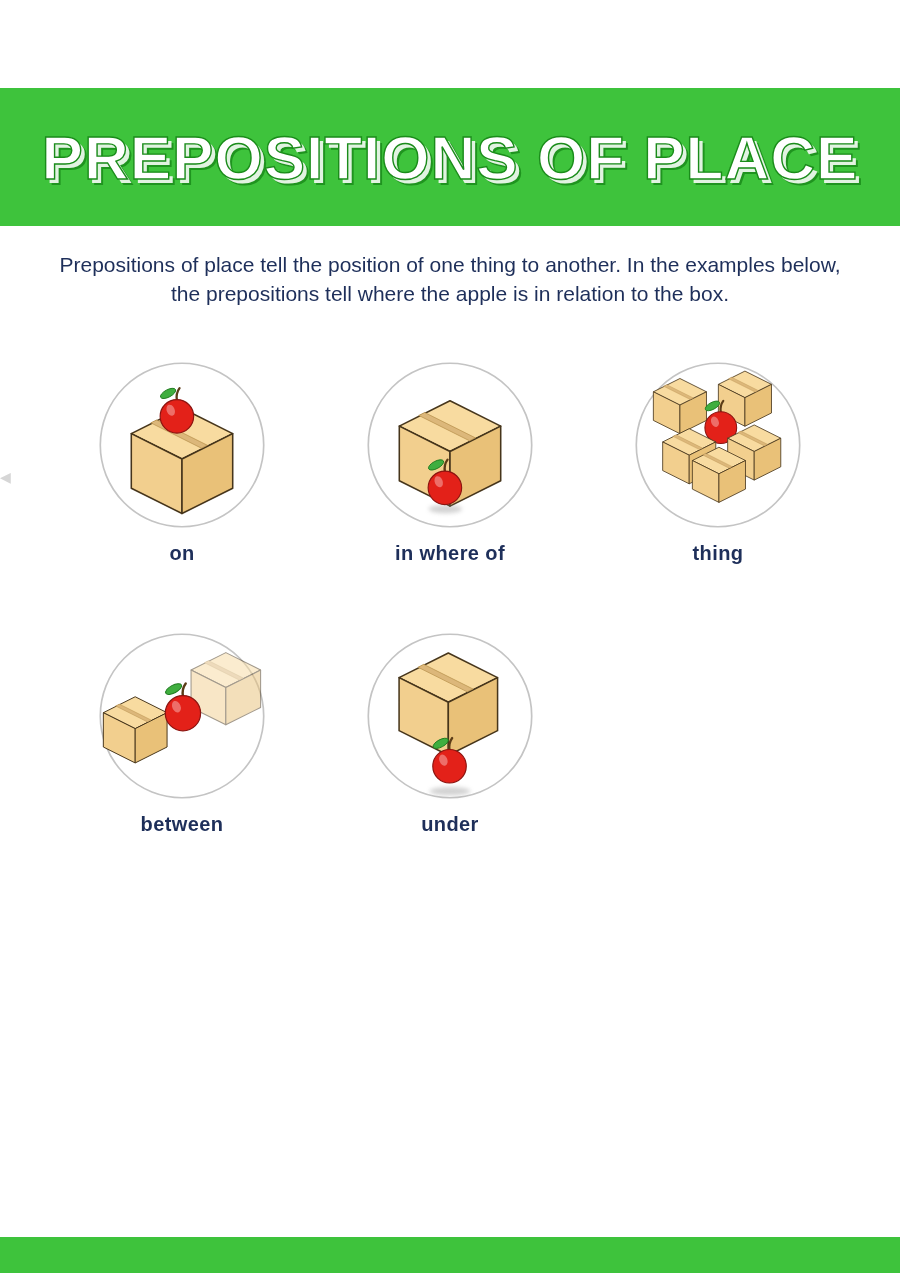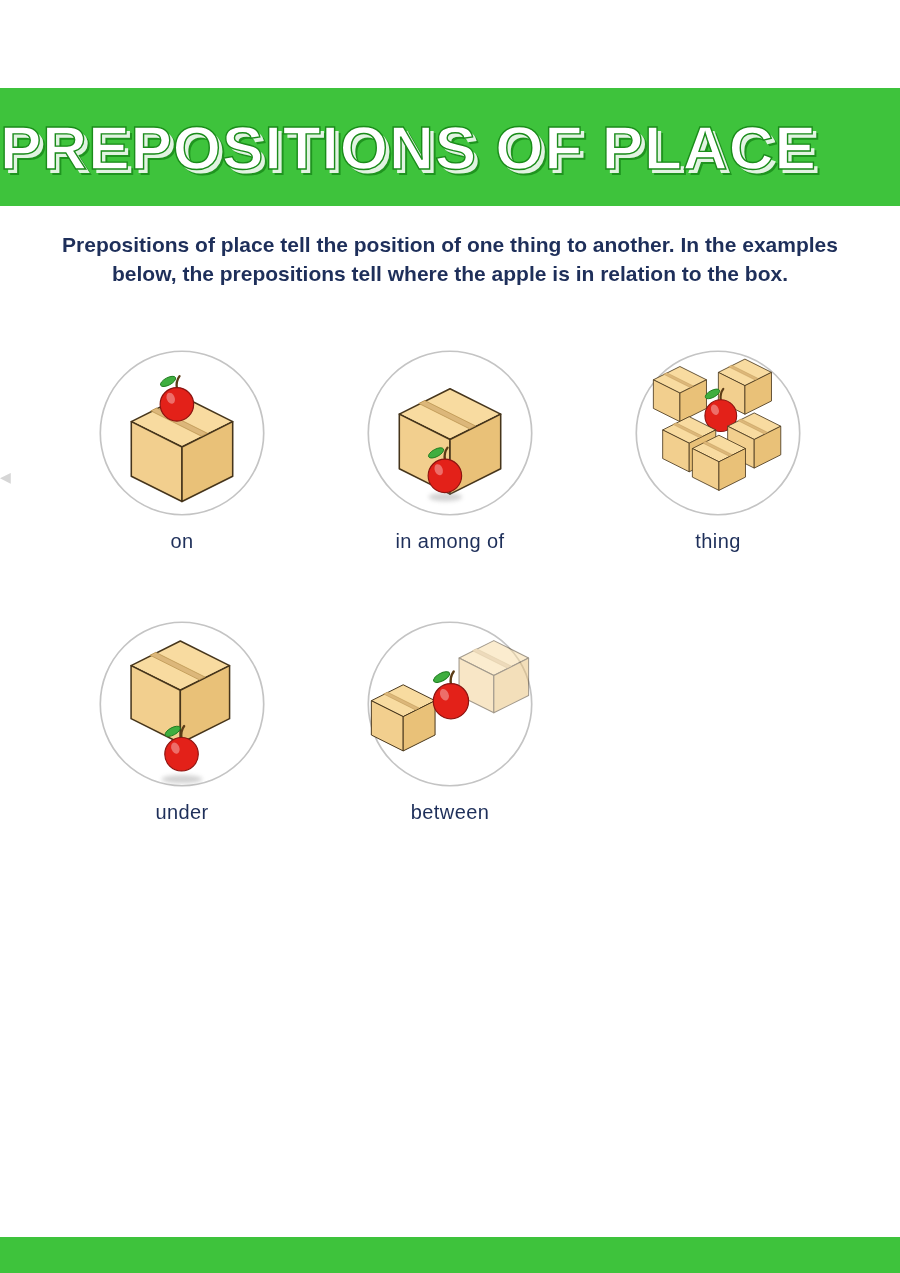--- a/index.html
+++ b/index.html
@@ -7,58 +7,58 @@
     position:relative;
     width:900px;height:1273px;
     margin:0 auto;
     background:#ffffff;
     font-family:"Liberation Sans", sans-serif;
     overflow:hidden;
   }
   
   .banner{
     margin-top:88px;
-    height:118px;
+    height:138px;
     background:var(--banner_green,#3ec33c);
-    display:flex;align-items:center;justify-content:flex-start;
+    display:flex;align-items:center;justify-content:center;
   }
   .banner h1{
     margin:0;
     font-size:62px;
     font-weight:bold;
     letter-spacing:1px;
     color:#ffffff;
     -webkit-text-stroke:1.4px #1a8c1a;
     text-shadow:4px 4px 0 rgba(236,248,236,.95), 6px 6px 0 rgba(26,140,26,.85);
     white-space:nowrap;
   }
   
   .intro{
-    margin:24px auto 8px;
+    margin:24px auto 0;
     width:792px;
     text-align:center;
     font-size:21px;
-    font-weight:bold;
+    font-weight:normal;
     line-height:1.4;
     color:var(--navy,#1e2f5a);
   }
   
   .grid{
     display:grid;
     grid-template-columns:repeat(3,1fr);
     padding:32px 48px 0;
     row-gap:45px;
     justify-items:center;
   }
   figure.card{margin:0;display:flex;flex-direction:column;align-items:center;}
   .scene{display:block;}
   figcaption.caption{
     margin-top:4px;
     font-size:20px;
-    font-weight:normal;
+    font-weight:bold;
     letter-spacing:.4px;
     color:var(--navy,#1e2f5a);
     text-align:center;
     white-space:pre-line;
     line-height:1.35;
   }
   
   .ring{fill:#ffffff;stroke:var(--circle_gray,#c4c4c4);stroke-width:1.8;}
   .face-top{fill:var(--box_top,#f8dba0);stroke:#46351b;stroke-width:1.6;stroke-linejoin:round;}
   .face-left{fill:var(--box_left,#f2cf8e);stroke:#46351b;stroke-width:1.6;stroke-linejoin:round;}
@@ -128,56 +128,56 @@
 
 
 
     <figure class="card">
       <svg class="scene" width="186" height="195" viewBox="0 0 200 210">
         <circle class="ring" cx="100" cy="112" r="88"></circle>
         <use href="#box" transform="translate(37,56) scale(1.05)"></use>
         <ellipse class="shadow" cx="95" cy="181" rx="18" ry="4.5"></ellipse>
         <use href="#apple" transform="translate(66,123) scale(0.95)"></use>
       </svg>
-      <figcaption class="caption">in among of</figcaption>
+      <figcaption class="caption">in where of</figcaption>
     </figure>
 
 
     <figure class="card">
       <svg class="scene" width="186" height="195" viewBox="0 0 200 210">
         <circle class="ring" cx="100" cy="112" r="88"></circle>
         <use href="#box" transform="translate(26,36) scale(0.55)"></use>
         <use href="#box" transform="translate(96,28) scale(0.55)"></use>
         <use href="#apple" transform="translate(76,60) scale(0.9)"></use>
         <use href="#box" transform="translate(36,90) scale(0.55)"></use>
         <use href="#box" transform="translate(106,86) scale(0.55)"></use>
         <use href="#box" transform="translate(68,110) scale(0.55)"></use>
       </svg>
       <figcaption class="caption">thing</figcaption>
     </figure>
 
 
     <figure class="card">
       <svg class="scene" width="186" height="195" viewBox="0 0 200 210">
         <circle class="ring" cx="100" cy="112" r="88"></circle>
-        <ellipse class="shadow" cx="100" cy="193" rx="22" ry="4.5"></ellipse>
-        <use href="#box" transform="translate(37,36) scale(1.02)"></use>
-        <use href="#apple" transform="translate(71,131) scale(0.95)"></use>
-      </svg>
-      <figcaption class="caption">under</figcaption>
-    </figure>
-
-    <figure class="card">
-      <svg class="scene" width="186" height="195" viewBox="0 0 200 210">
-        <circle class="ring" cx="100" cy="112" r="88"></circle>
         <g opacity="0.5">
           <use href="#box" transform="translate(104,38) scale(0.72)"></use>
         </g>
         <use href="#box" transform="translate(10,86) scale(0.66)"></use>
         <use href="#apple" transform="translate(71,72) scale(1.0)"></use>
       </svg>
       <figcaption class="caption">between</figcaption>
     </figure>
 
+    <figure class="card">
+      <svg class="scene" width="186" height="195" viewBox="0 0 200 210">
+        <circle class="ring" cx="100" cy="112" r="88"></circle>
+        <ellipse class="shadow" cx="100" cy="193" rx="22" ry="4.5"></ellipse>
+        <use href="#box" transform="translate(37,36) scale(1.02)"></use>
+        <use href="#apple" transform="translate(71,131) scale(0.95)"></use>
+      </svg>
+      <figcaption class="caption">under</figcaption>
+    </figure>
+
   </div>
 
   <div class="footer"></div>
 </div>
 
 </body></html>

